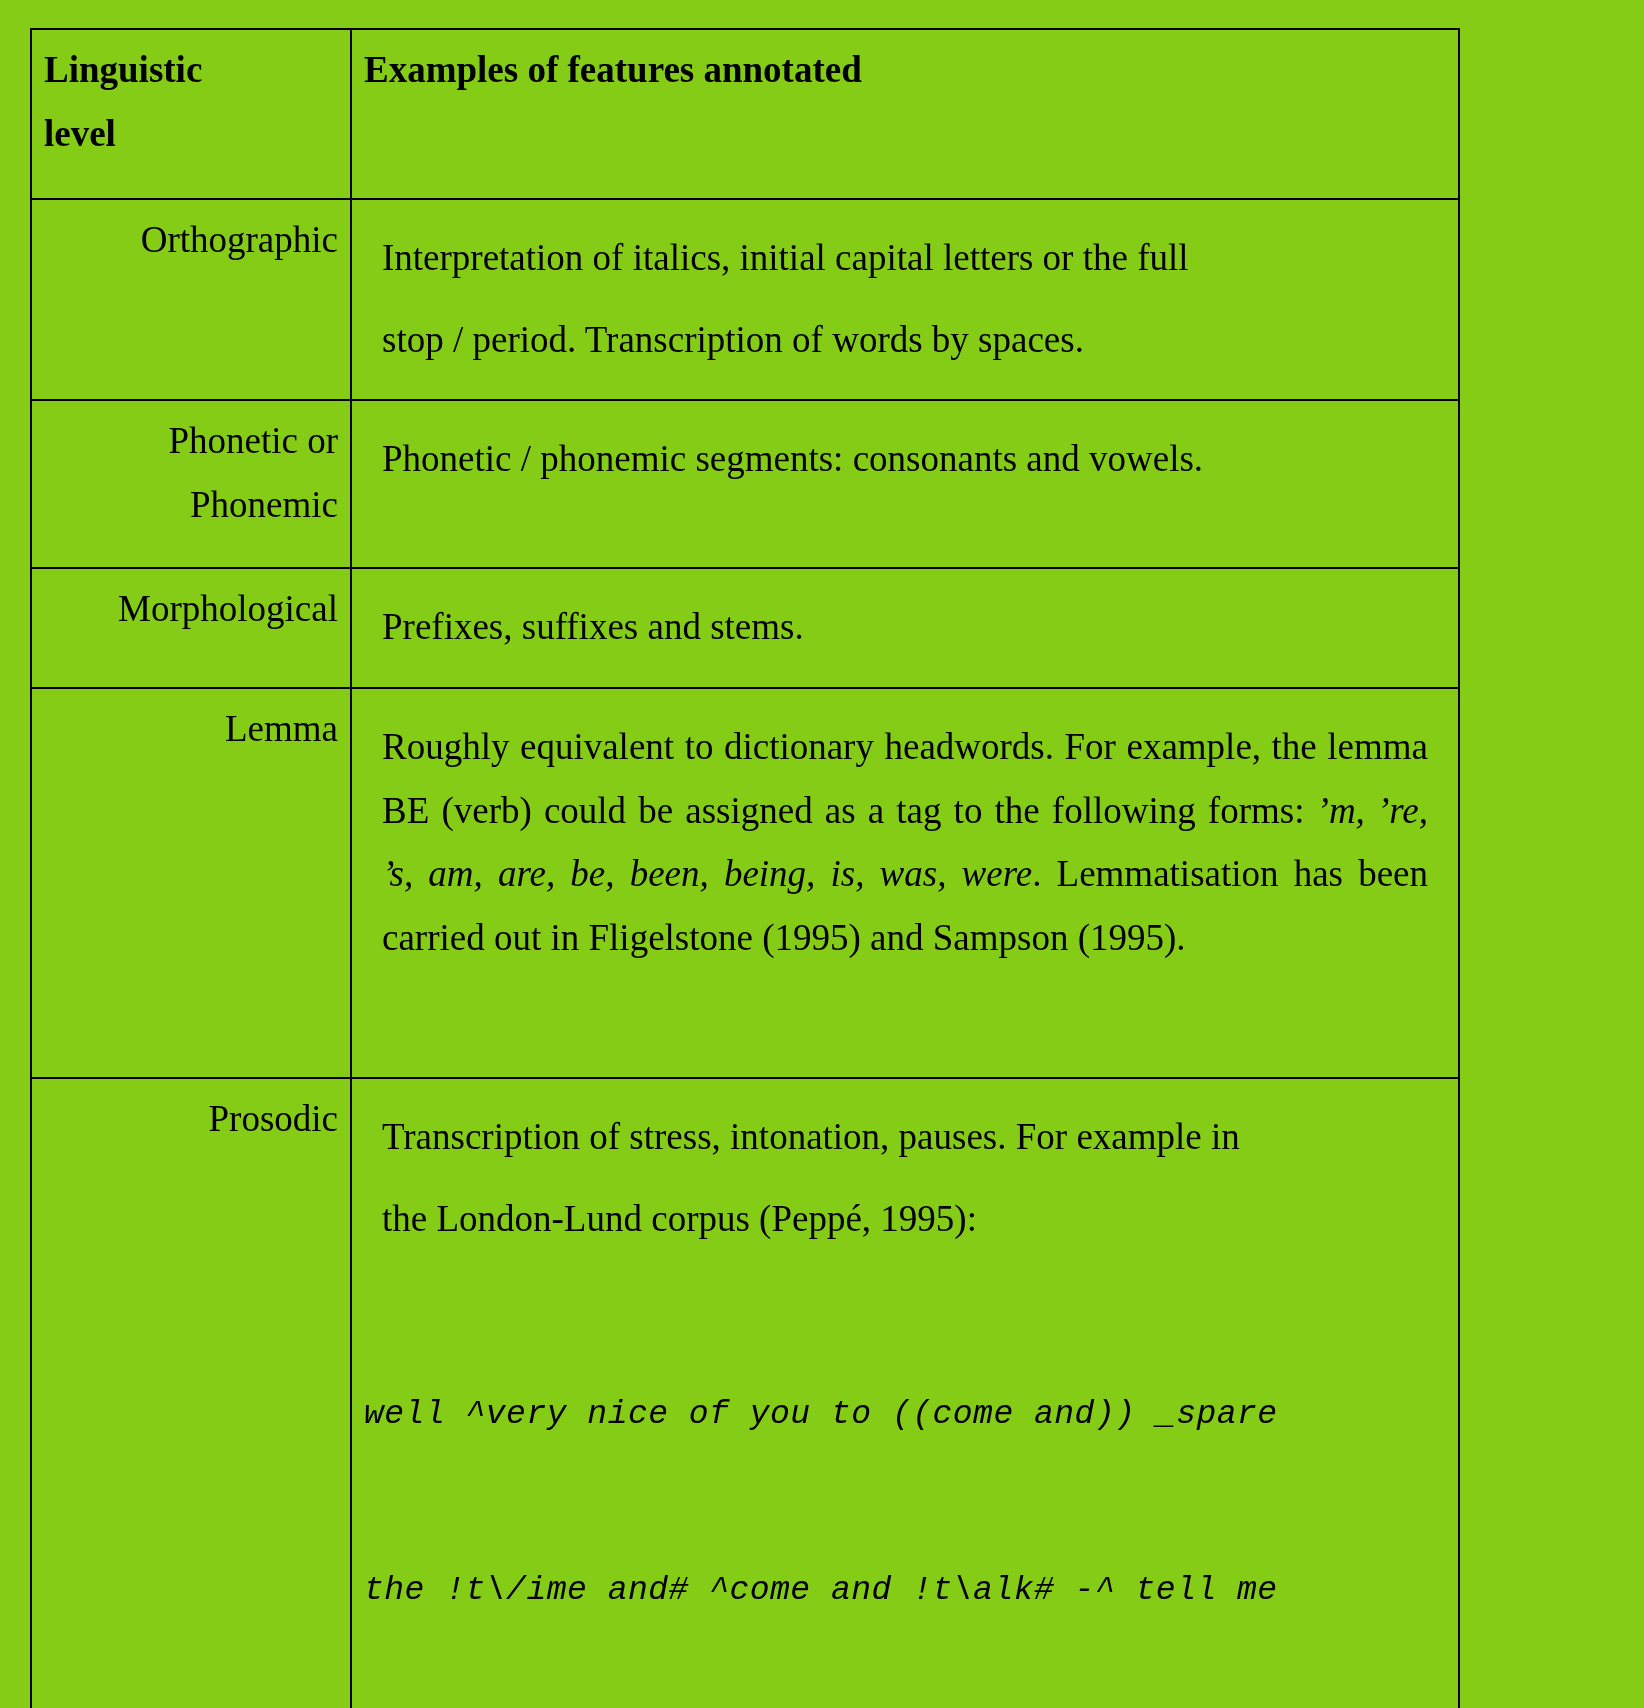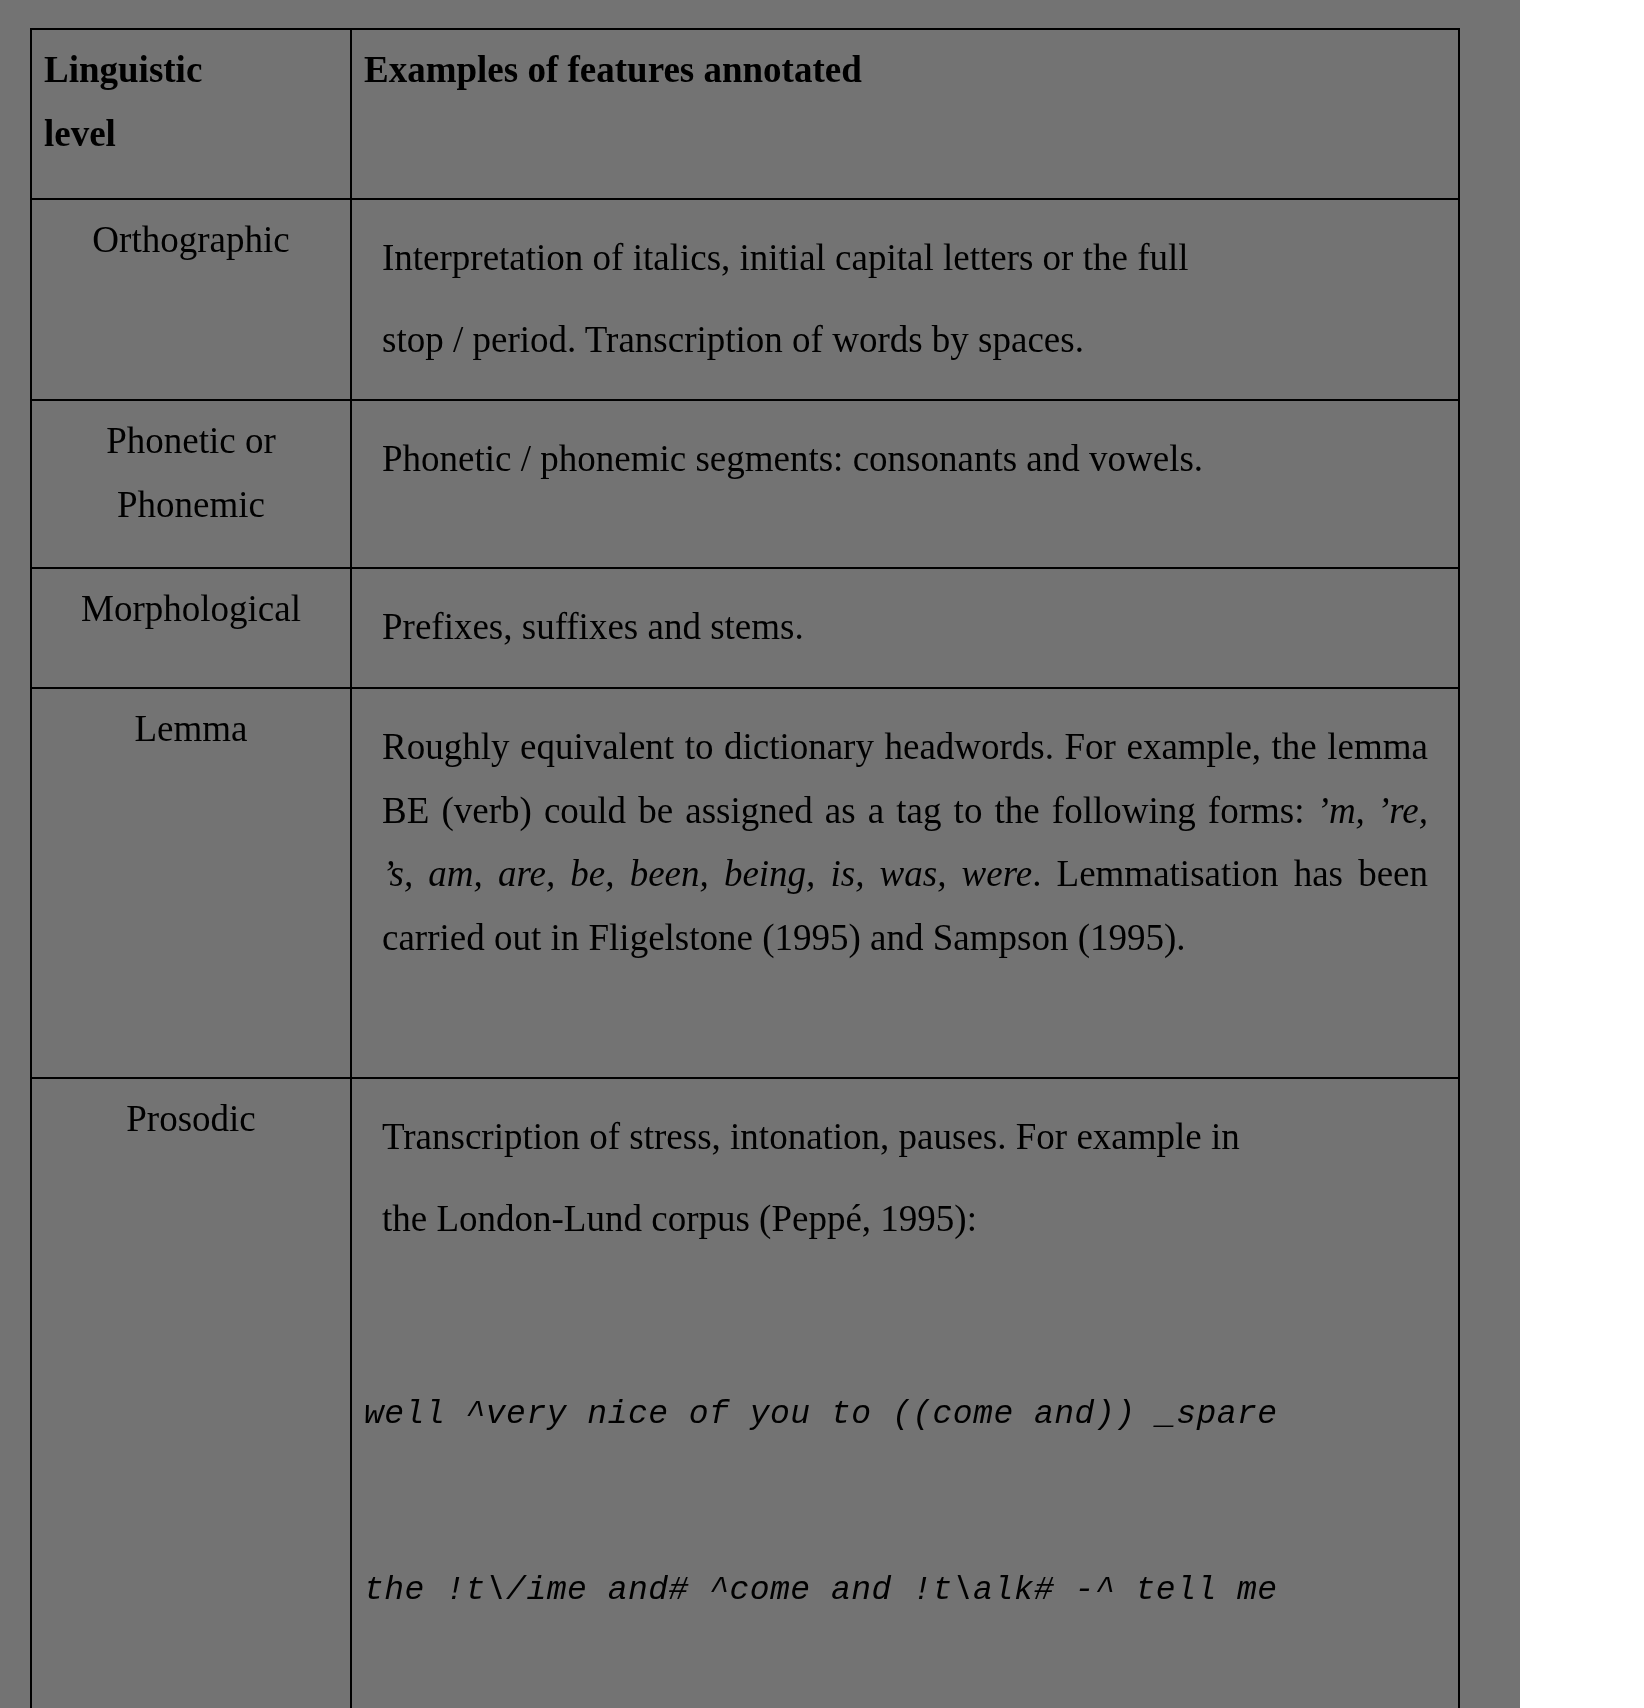--- a/index.html
+++ b/index.html
@@ -11,24 +11,24 @@
   body {
     width: 1644px;
     height: 1708px;
     font-family: "Liberation Serif", "DejaVu Serif", serif;
     color: #000000;
     overflow: hidden;
   }
 
   .page {
     box-sizing: border-box;
-    width: 1520px;
+    width: 1644px;
     height: 1708px;
     padding: 28px 32px 20px 30px;
-    background: #737373;
+    background: #84cc16;
   }
 
   table.annotation-table {
     border-collapse: collapse;
     table-layout: fixed;
     width: 1428px;
     margin: 0;
     border: 2px solid #000000;
   }
 
@@ -52,21 +52,21 @@
     font-size: 38px;
     line-height: 1.72;
     padding-top: 10px;
     padding-bottom: 16px;
   }
   th.level-head { height: 150px; }
 
   
   td.level-cell {
     font-weight: normal;
-    text-align: center;
+    text-align: right;
     hyphens: none;
   }
   td.desc-cell {
     text-align: justify;
     text-justify: inter-word;
     hyphens: none;
   }
   td.desc-cell > p {
     margin: 18px;
     text-align: justify;

